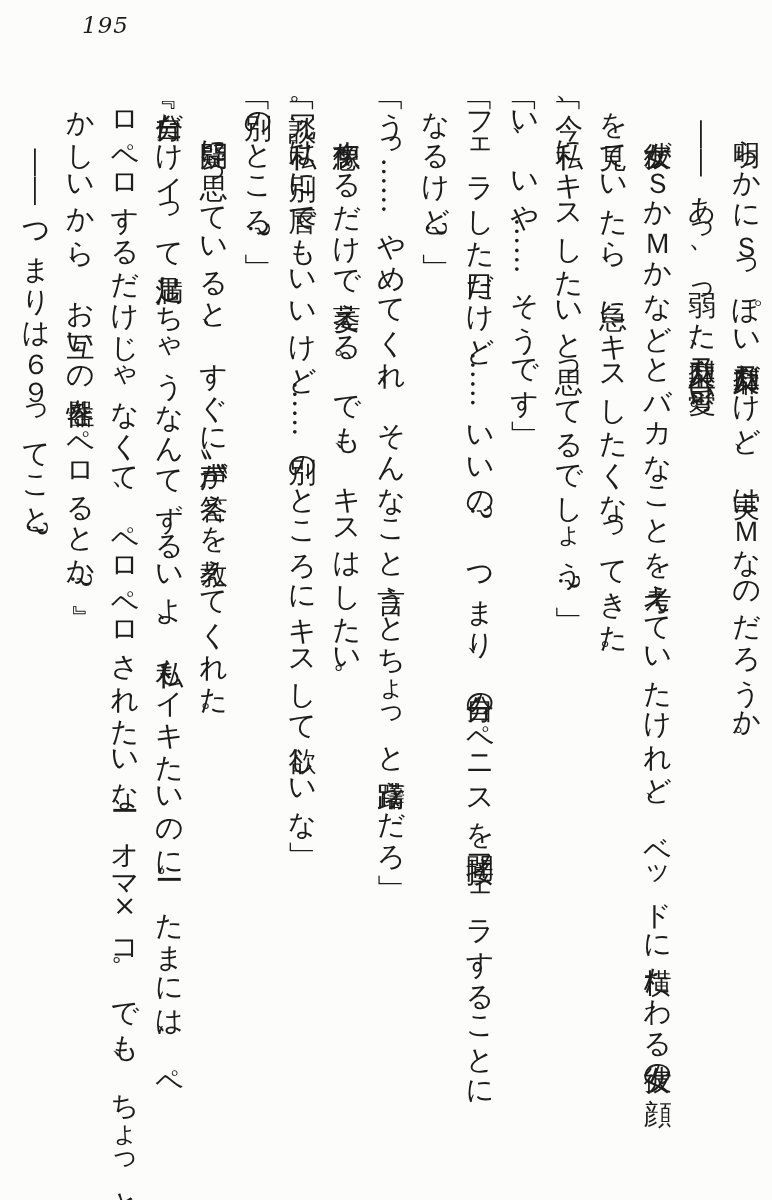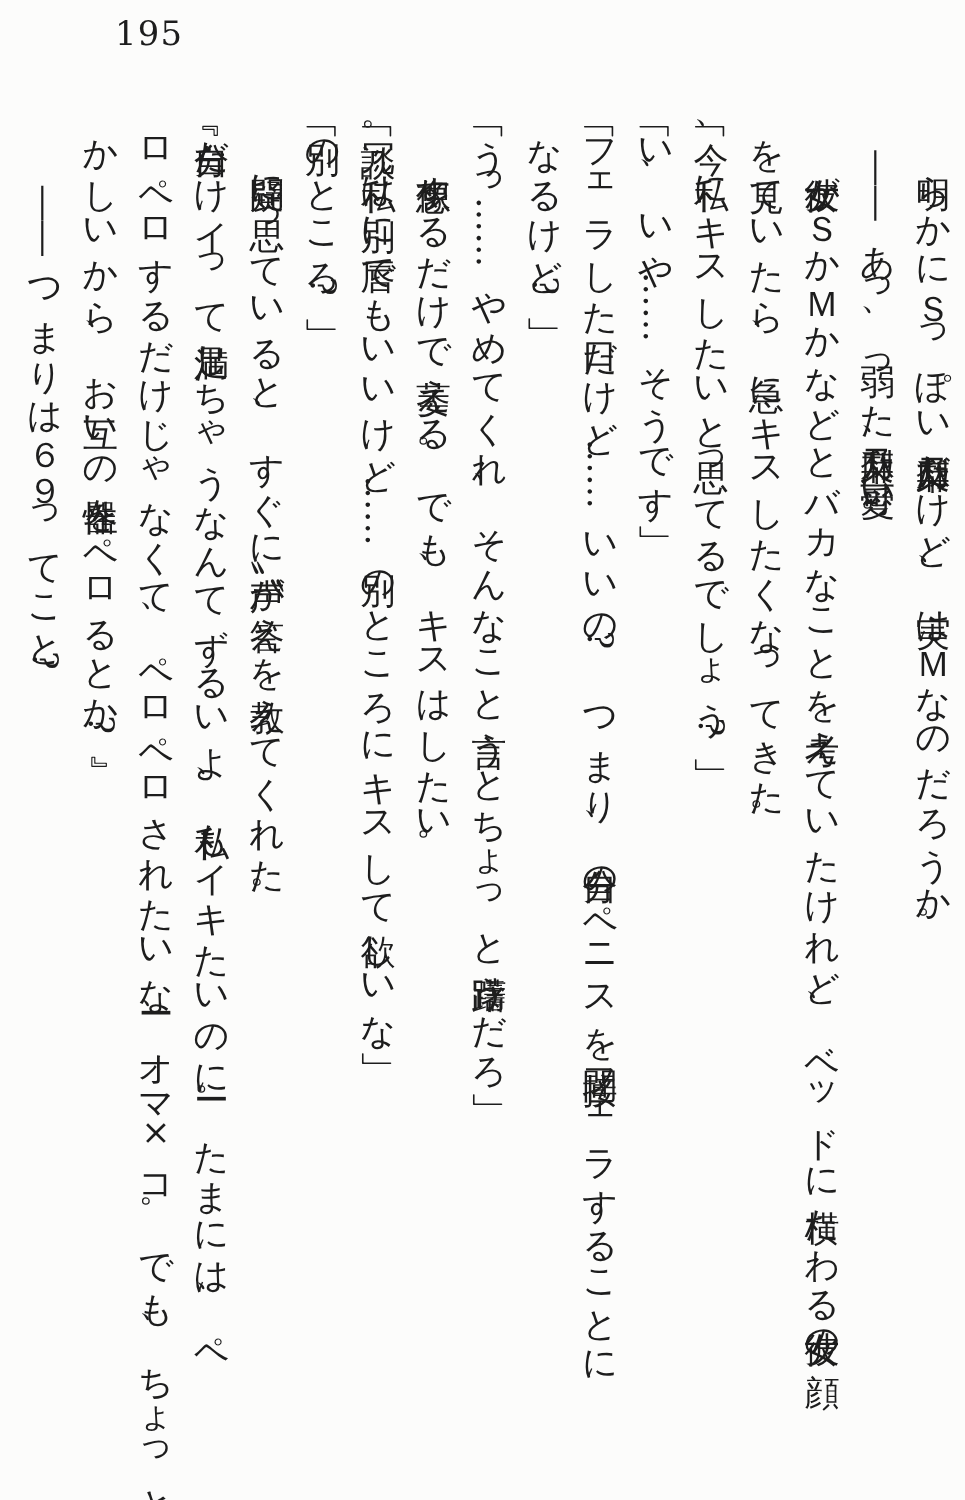--- a/index.html
+++ b/index.html
@@ -8,23 +8,24 @@
   }
   .page {
     position: relative;
     width: 772px;
     height: 1200px;
     overflow: hidden;
     font-family: "DejaVu Serif", "Liberation Serif", serif;
   }
   .page-number {
     position: absolute;
-    left: 92px;
+    left: 82px;
     top: 12px;
-    font-size: 27px;
+    font-style: italic;
+    font-size: 23px;
     letter-spacing: 1px;
   }
   .text-block {
     position: absolute;
     top: 92px;
     right: 4px;
     height: 1082px;
     writing-mode: vertical-rl;
     text-orientation: mixed;
     font-size: 28px;

